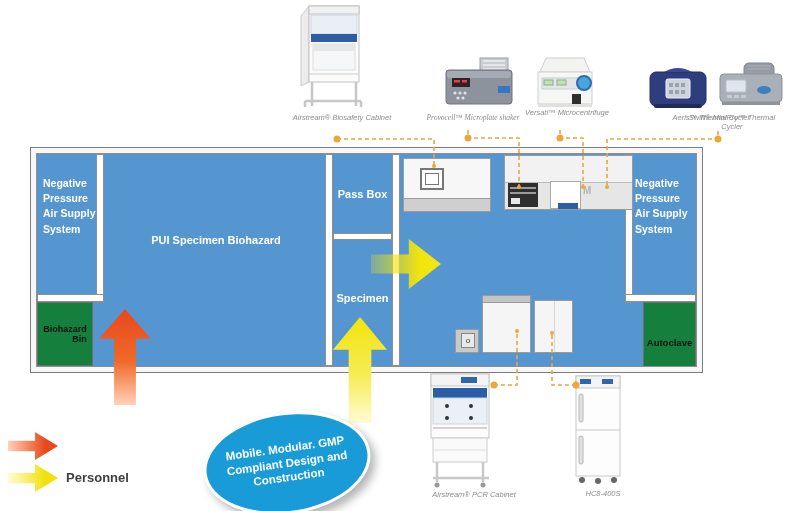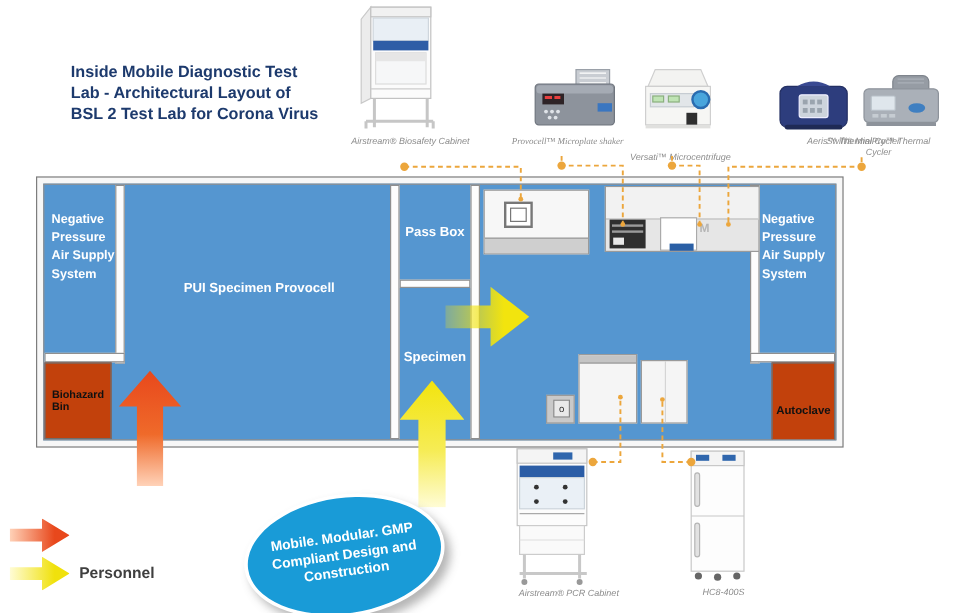--- a/index.html
+++ b/index.html
@@ -8,22 +8,22 @@
   .abs{position:absolute;}
   .pre{white-space:pre-line;}
   
   .title{color:#1d3a6d;font-weight:bold;font-size:13.5px;line-height:1.3;}
   
   .plan{left:30px;top:147px;width:673px;height:226px;box-sizing:border-box;
         border:1px solid #7d7d7d;background:#f7f7f7;padding:5px;z-index:1;}
   .plan-inner{position:relative;width:100%;height:100%;box-sizing:border-box;
               border:1px solid #8f8f8f;background:#5596d0;overflow:hidden;}
   .wall{position:absolute;background:#fdfdfd;border:1px solid #8f8f8f;box-sizing:border-box;}
-  .graybox{position:absolute;background:#c2410c;border:1px solid #6e6e6e;box-sizing:border-box;
-           display:flex;align-items:center;justify-content:center;text-align:left;
+  .graybox{position:absolute;background:#15803d;border:1px solid #6e6e6e;box-sizing:border-box;
+           display:flex;align-items:center;justify-content:center;text-align:right;
            color:#111;font-weight:bold;}
   .roomlbl{position:absolute;color:#ffffff;font-weight:bold;}
   .bench{position:absolute;box-sizing:border-box;border:1px solid #9a9a9a;}
   
   .arrow-up{clip-path:polygon(50% 0,100% 31%,71% 31%,71% 100%,29% 100%,29% 31%,0 31%);}
   .arrow-right{clip-path:polygon(0 31%,54% 31%,54% 0,100% 50%,54% 100%,54% 69%,0 69%);}
   
   .eqlbl{position:absolute;font-style:italic;color:#8c8c8c;font-size:7.5px;text-align:center;}
   
   .leglbl{position:absolute;color:#3f3f3f;font-weight:bold;font-size:13px;}
@@ -33,23 +33,20 @@
          box-shadow:4px 6px 8px rgba(90,90,90,.45);
          display:flex;align-items:center;justify-content:center;text-align:center;
          color:#ffffff;font-weight:bold;font-size:11.5px;line-height:1.25;}
   svg{display:block;}
 </style>
 </head>
 <body>
 
 <div id="app">
 
-  <div class="abs title pre" style="left:59px;top:51px;width:250px;">Inside Mobile Diagnostic Test
-Lab - Architectural Layout of
-BSL 2 Test Lab for Corona Virus</div>
 
   <div class="abs" style="left:291px;top:4px;z-index:2;">
     <svg width="84" height="106" viewBox="0 0 84 106">
       <polygon points="18,2 10,12 10,82 18,78" fill="#ececec" stroke="#c9c9c9"></polygon>
       <rect x="18" y="2" width="50" height="76" fill="#fbfbfb" stroke="#c2c2c2"></rect>
       <rect x="18" y="2" width="50" height="8" fill="#f1f1f1" stroke="#c2c2c2"></rect>
       <rect x="20" y="11" width="46" height="19" fill="#e9eff5" stroke="#cfd6dd"></rect>
       <rect x="20" y="30" width="46" height="8" fill="#2e5da6"></rect>
       <rect x="22" y="40" width="42" height="26" fill="#f6f7f8" stroke="#dddddd"></rect>
       <rect x="22" y="40" width="42" height="7" fill="#e6e6e6"></rect>
@@ -116,21 +113,21 @@
       <rect x="15" y="37" width="5" height="3" fill="#c6ccd2"></rect>
         <rect x="22" y="37" width="5" height="3" fill="#c6ccd2"></rect>
       <rect x="29" y="37" width="5" height="3" fill="#c6ccd2"></rect>
       <ellipse cx="52" cy="32" rx="7" ry="4" fill="#3f7fc1"></ellipse>
       <rect x="10" y="44" width="58" height="3" fill="#8d939b"></rect>
     </svg>
   </div>
 
   <div class="eqlbl" style="left:272px;top:113px;width:140px;">Airstream® Biosafety Cabinet</div>
   <div class="eqlbl" style="left:403px;top:113px;width:140px;font-family:Liberation Serif, serif;">Provocell™ Microplate shaker</div>
-  <div class="eqlbl" style="left:497px;top:126px;width:140px;">Versati™ Microcentrifuge</div>
+  <div class="eqlbl" style="left:497px;top:108px;width:140px;">Versati™ Microcentrifuge</div>
   <div class="eqlbl" style="left:614px;top:113px;width:136px;text-align:right;">Aeris™ Thermal Cycler</div>
   <div class="eqlbl" style="left:686px;top:113px;width:92px;">Swift® MiniPro™ Thermal Cycler</div>
 
   <div class="abs plan">
     <div class="plan-inner">
 
       <div class="wall" style="left:59px;top:0;width:8px;height:149px;"></div>
       <div class="wall" style="left:0;top:140px;width:67px;height:8px;"></div>
       <div class="wall" style="left:288px;top:0;width:8px;height:212px;"></div>
       <div class="wall" style="left:355px;top:0;width:8px;height:212px;"></div>
@@ -170,21 +167,21 @@
         <div style="position:absolute;left:0;top:0;width:100%;height:6px;background:#c4c4c4;border-bottom:1px solid #9a9a9a;"></div>
       </div>
       <div class="bench" style="left:497px;top:146px;width:39px;height:53px;background:#f5f5f5;">
         <div style="position:absolute;left:50%;top:0;width:1px;height:100%;background:#d5d5d5;"></div>
       </div>
 
       <div class="roomlbl pre" style="left:6px;top:22px;width:66px;font-size:10.5px;line-height:1.45;">Negative
 Pressure
 Air Supply
 System</div>
-      <div class="roomlbl" style="left:70px;top:80px;width:218px;text-align:center;font-size:11px;">PUI Specimen Provocell</div>
+      <div class="roomlbl" style="left:70px;top:80px;width:218px;text-align:center;font-size:11px;">PUI Specimen Biohazard</div>
       <div class="roomlbl" style="left:296px;top:34px;width:59px;text-align:center;font-size:11px;">Pass Box</div>
       <div class="roomlbl" style="left:296px;top:138px;width:59px;text-align:center;font-size:11px;">Specimen</div>
       <div class="roomlbl pre" style="left:598px;top:22px;width:62px;font-size:10.5px;line-height:1.45;">Negative
 Pressure
 Air Supply
 System</div>
     </div>
   </div>
 
   <div class="abs arrow-up" style="left:99px;top:309px;width:52px;height:96px;z-index:5;

